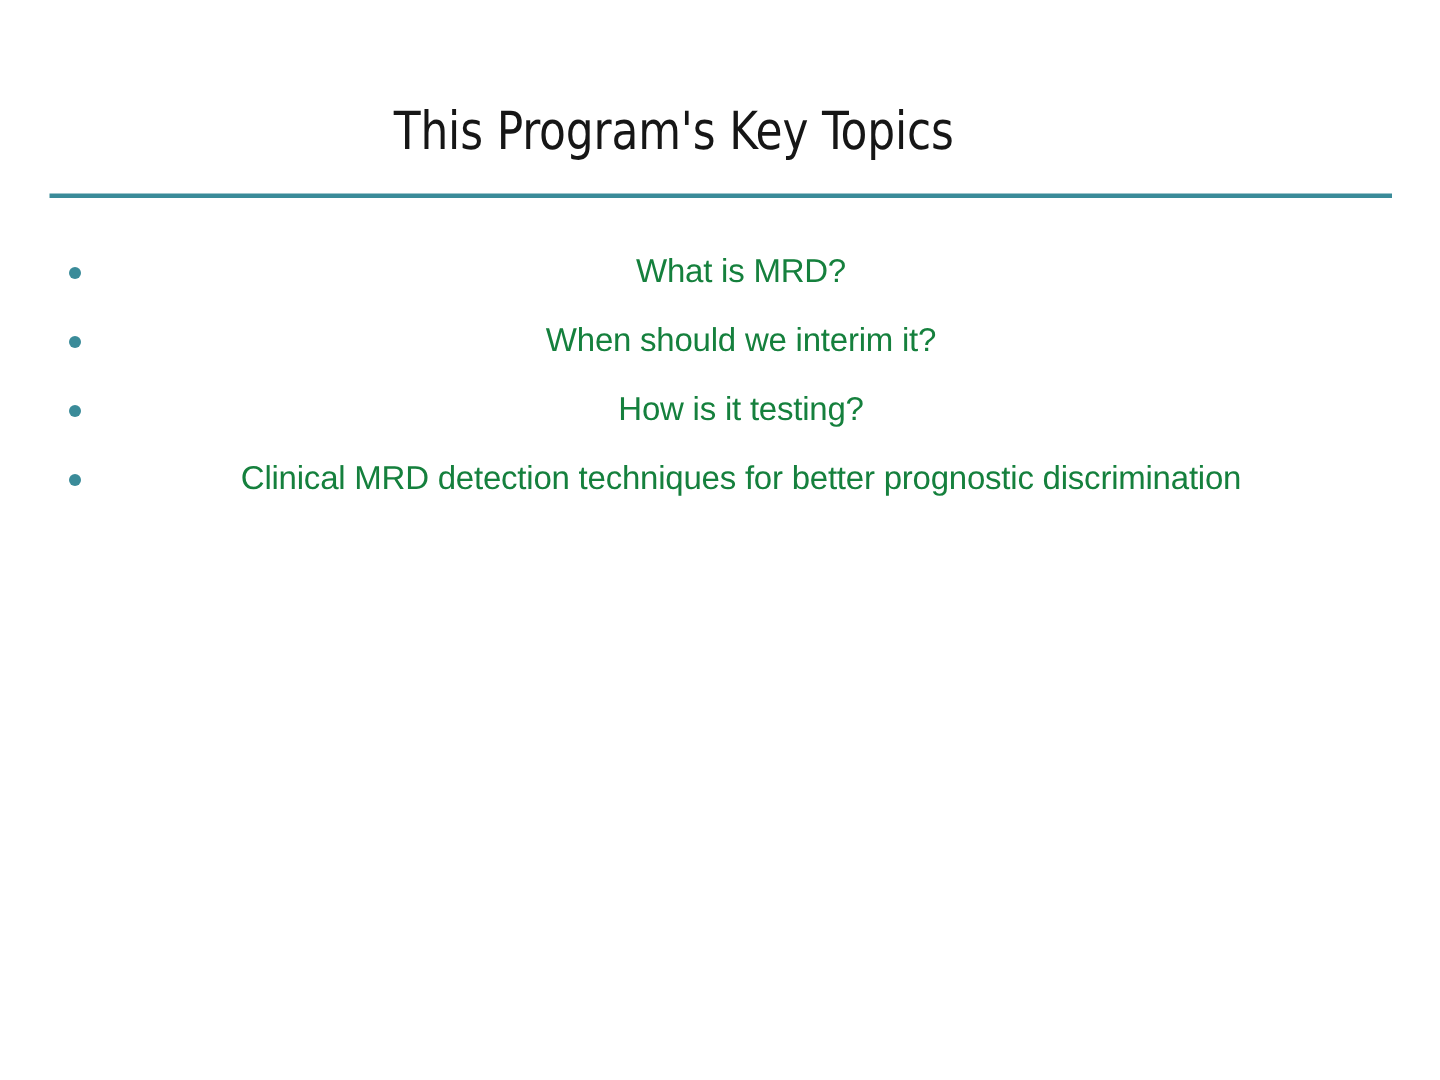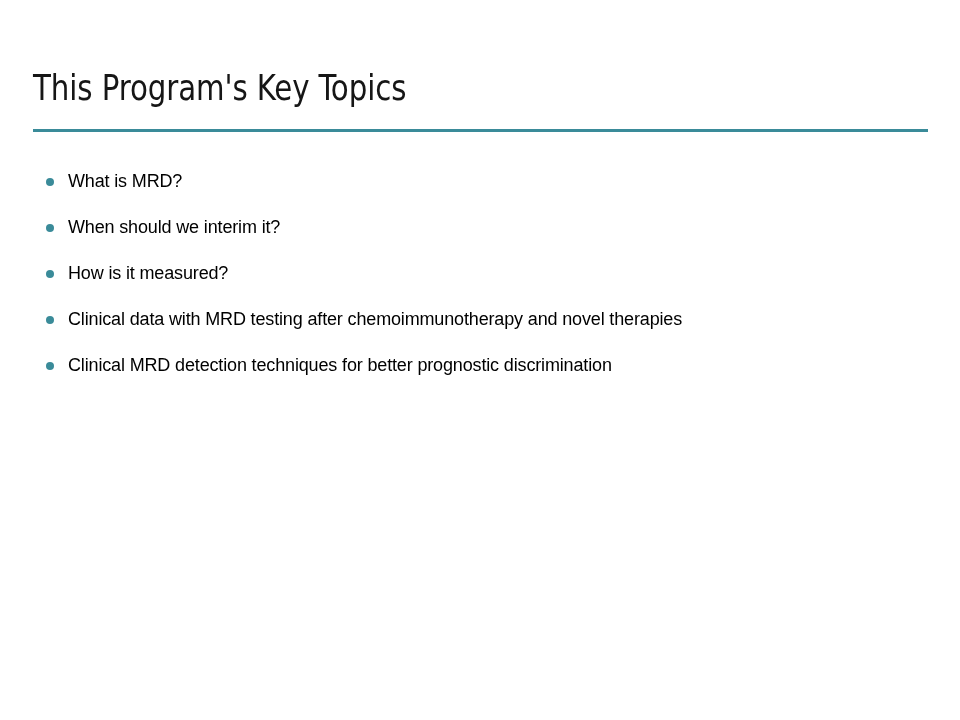--- a/index.html
+++ b/index.html
@@ -14,20 +14,21 @@
     font-family: "Liberation Sans", "DejaVu Sans", sans-serif;
     overflow: hidden;
   }
 
   #slide {
     position: relative;
     width: 960px;
     height: 720px;
     background: #ffffff;
     box-sizing: border-box;
+    text-align: center;
   }
 
   
   #title-block {
     position: absolute;
     left: 33px;
     top: 66px;
     width: 895px;
   }
 
@@ -62,23 +63,23 @@
     width: 880px;
     list-style: none;
     margin: 0;
     padding: 0;
   }
 
   .bullet-item {
     position: relative;
     padding-left: 28px;
     margin: 0 0 4px 0;
-    font-size: 18px;
+    font-size: 22px;
     line-height: 42px;
-    color: #000000;
+    color: #15803d;
     font-weight: 400;
     letter-spacing: -0.15px;
   }
 
   .bullet-item .bullet-dot {
     position: absolute;
     left: 6px;
     top: 18px;
     width: 8px;
     height: 8px;
@@ -109,27 +110,23 @@
     </li>
 
 
     <li class="bullet-item">
       <span class="bullet-dot"></span>
       <span class="bullet-text">When should we interim it?</span>
     </li>
 
     <li class="bullet-item">
       <span class="bullet-dot"></span>
-      <span class="bullet-text">How is it measured?</span>
+      <span class="bullet-text">How is it testing?</span>
     </li>
 
-    <li class="bullet-item">
-      <span class="bullet-dot"></span>
-      <span class="bullet-text">Clinical data with MRD testing after chemoimmunotherapy and novel therapies</span>
-    </li>
 
 
     <li class="bullet-item">
       <span class="bullet-dot"></span>
       <span class="bullet-text">Clinical MRD detection techniques for better prognostic discrimination</span>
     </li>
 
   </ul>
 
 </div>

